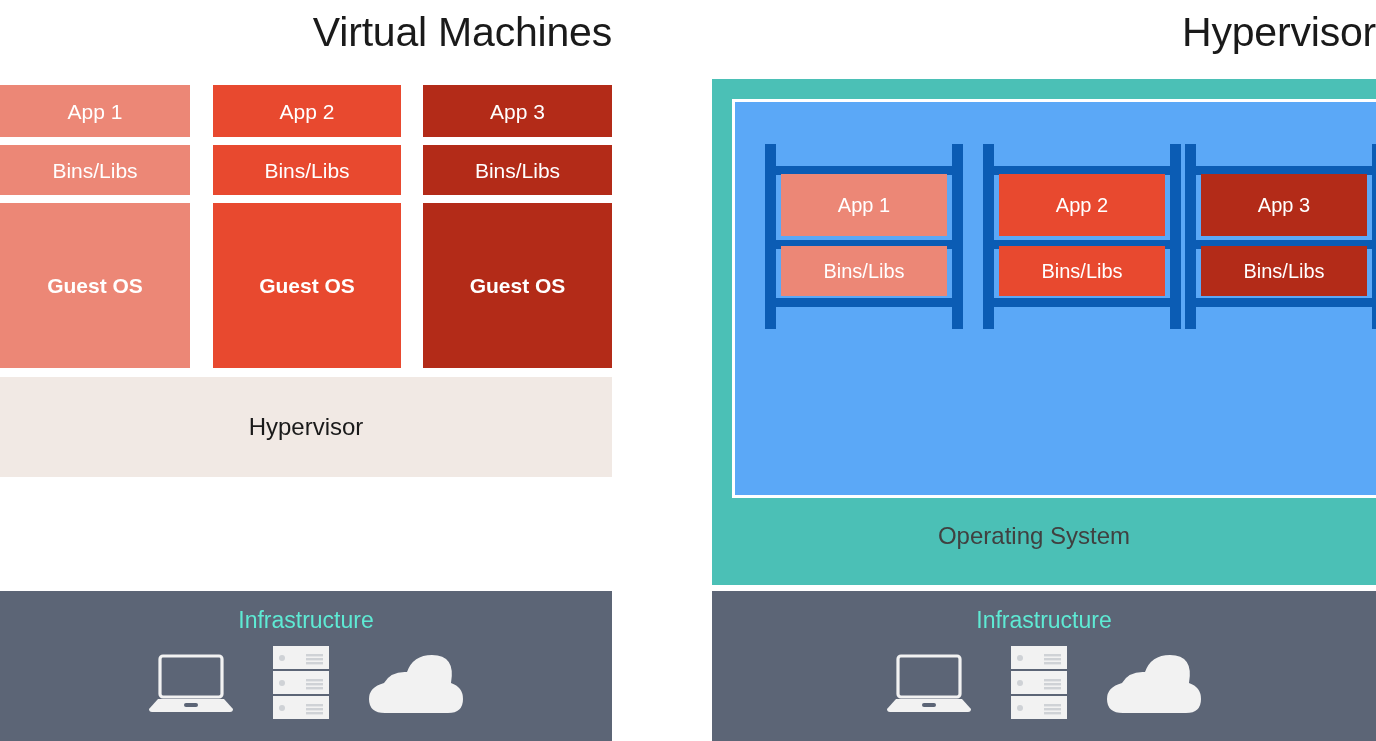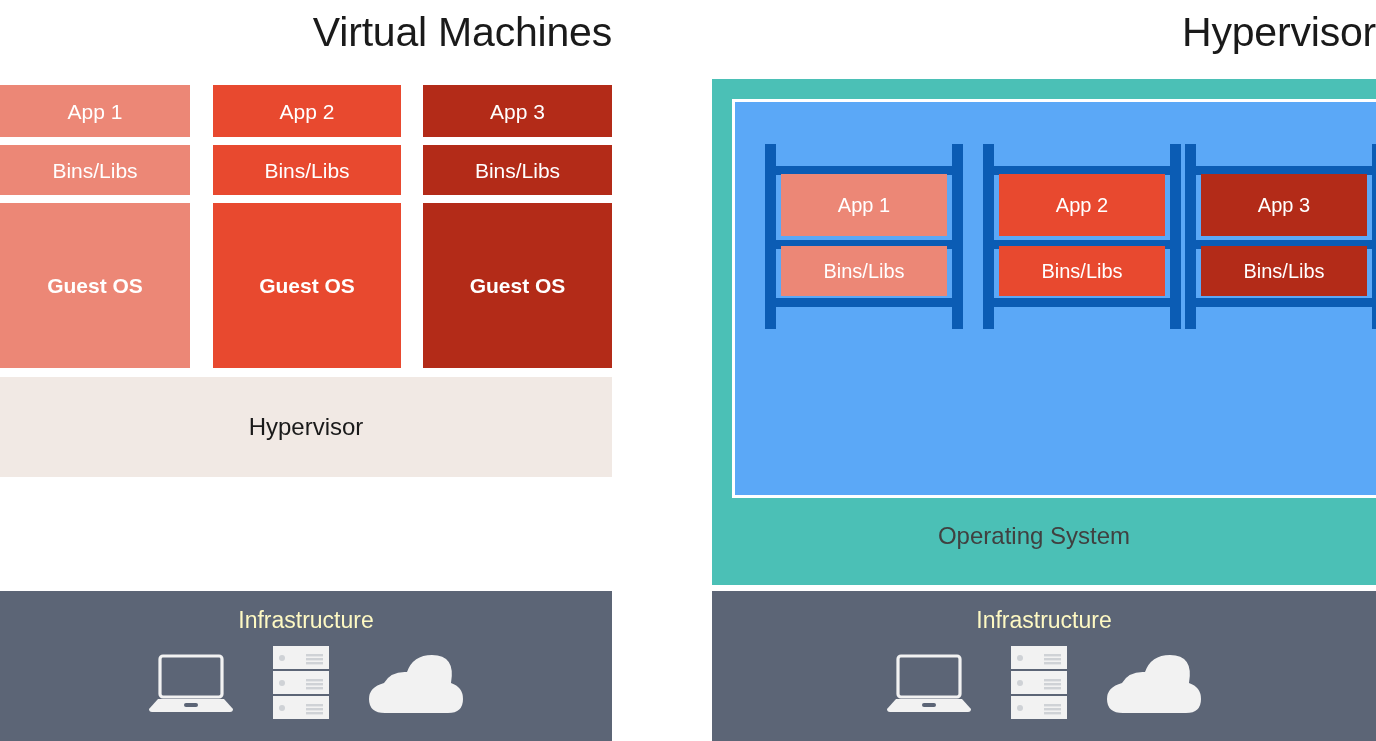--- a/index.html
+++ b/index.html
@@ -78,21 +78,21 @@
   .infra {
     position: absolute;
     background: #5C6576;
     box-sizing: border-box;
   }
   .infra-label {
     position: absolute;
     left: 0; top: 18px;
     width: 100%;
     text-align: center;
-    color: #fef9c3;
+    color: #5eead4;
     font-size: 23px;
     line-height: 1;
     white-space: nowrap;
   }
   .infra-icons {
     position: absolute;
     left: 0; top: 55px;
     width: 100%;
     display: flex;
     align-items: center;

